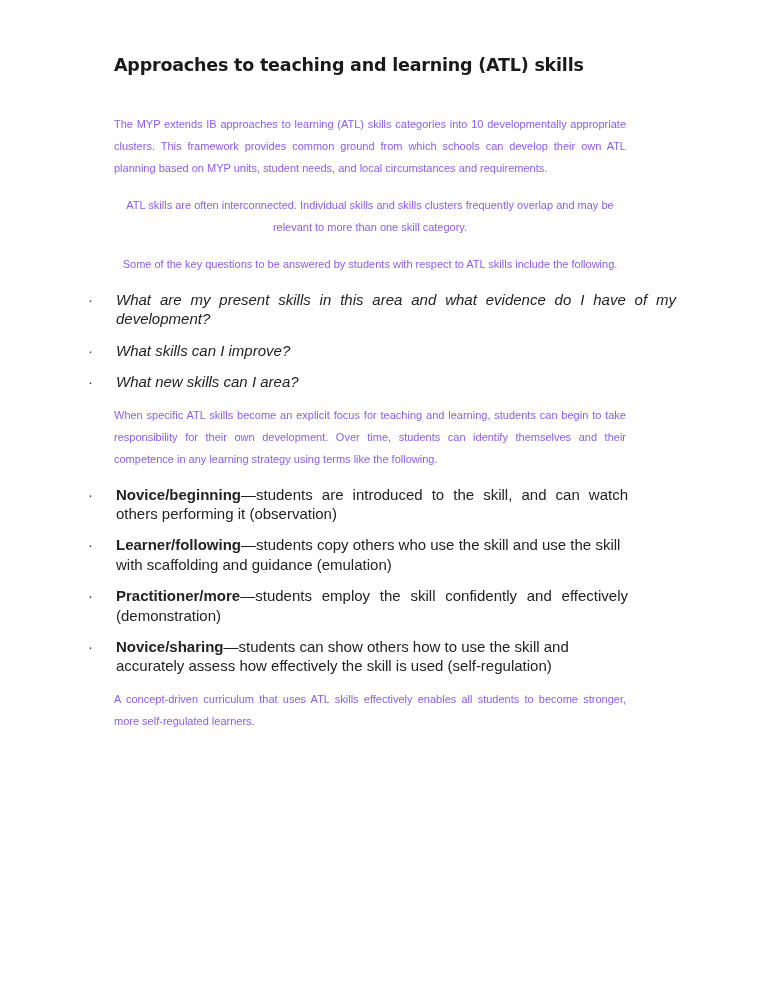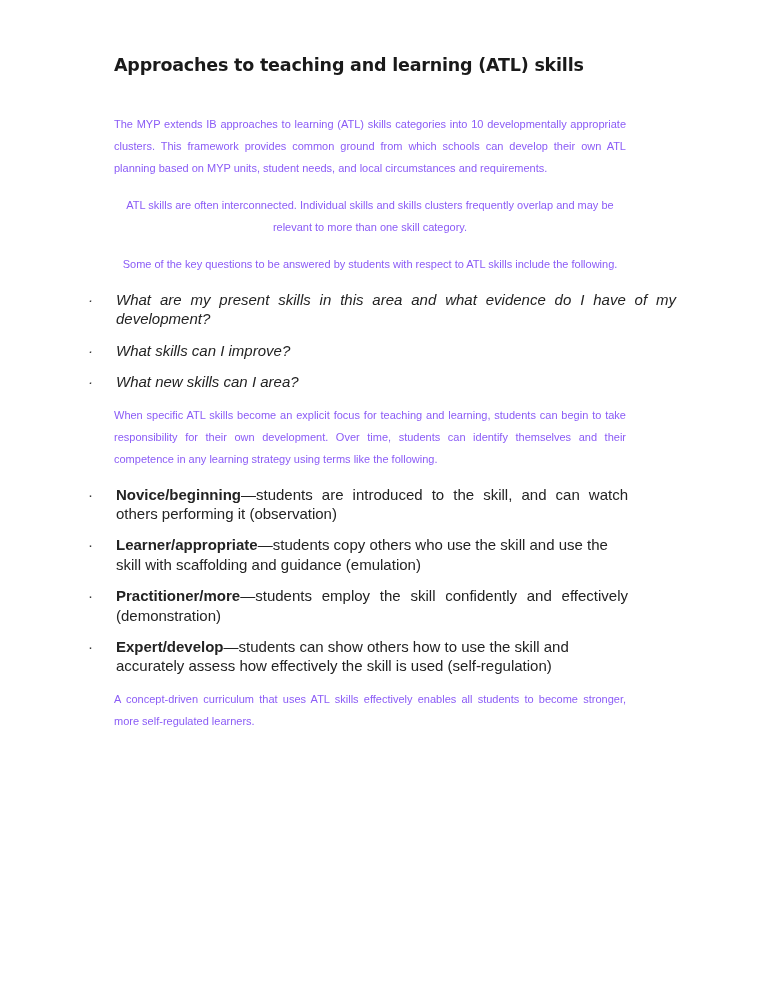--- a/index.html
+++ b/index.html
@@ -162,29 +162,29 @@
 
     <p class="para justify gap-before">When specific ATL skills become an explicit focus for teaching and learning, students can begin to take responsibility for their own development. Over time, students can identify themselves and their competence in any learning strategy using terms like the following.</p>
 
     <ul class="bullets terms">
       <li>
         <span class="dot">·</span>
         <span class="term">Novice/beginning</span><span>—students are introduced to the skill, and can watch others performing it (observation)</span>
       </li>
       <li class="nojust">
         <span class="dot">·</span>
-        <span class="term">Learner/appropriate</span><span>—students copy others who use the skill and use the skill with scaffolding and guidance (emulation)</span>
+        <span class="term">Learner/following</span><span>—students copy others who use the skill and use the skill with scaffolding and guidance (emulation)</span>
       </li>
       <li>
         <span class="dot">·</span>
         <span class="term">Practitioner/more</span><span>—students employ the skill confidently and effectively (demonstration)</span>
       </li>
       <li class="nojust">
         <span class="dot">·</span>
-        <span class="term">Expert/develop</span><span>—students can show others how to use the skill and accurately assess how effectively the skill is used (self-regulation)</span>
+        <span class="term">Novice/sharing</span><span>—students can show others how to use the skill and accurately assess how effectively the skill is used (self-regulation)</span>
       </li>
     </ul>
 
     <p class="para justify gap-before-sm">A concept-driven curriculum that uses ATL skills effectively enables all students to become stronger, more self-regulated learners.</p>
 
   </div>
 
   <div class="attribution">MYP: From principles into practice</div>
 
 </div>

